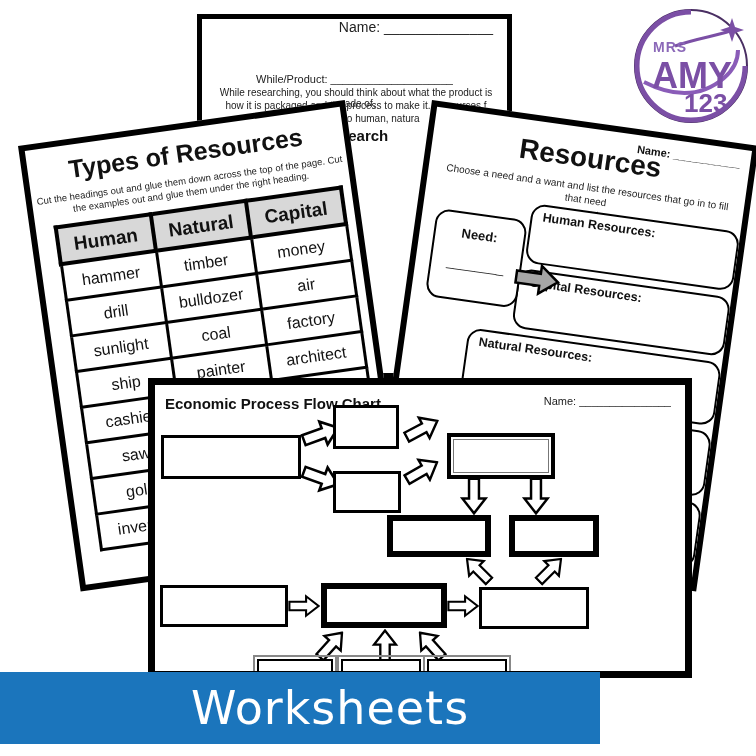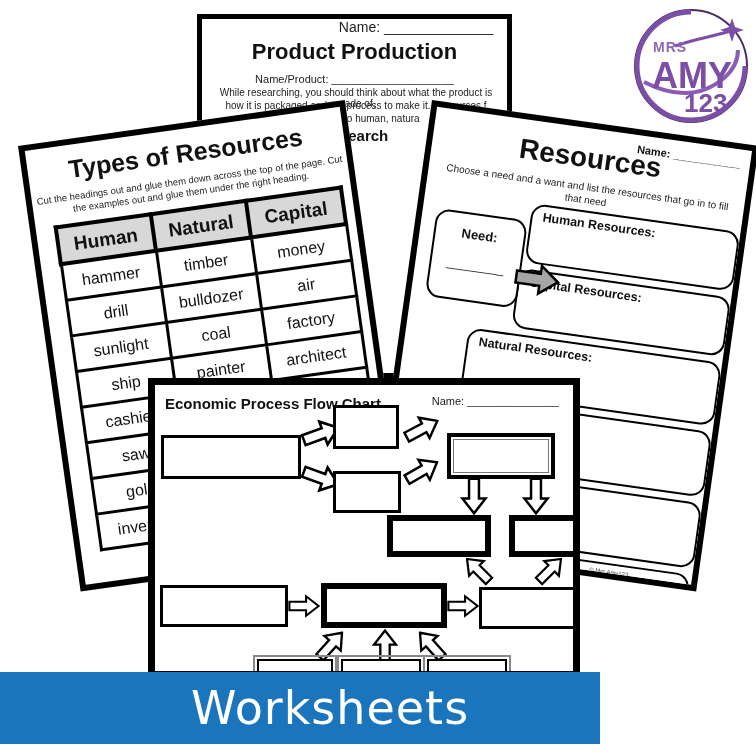--- a/index.html
+++ b/index.html
@@ -29,21 +29,21 @@
   .rp-title{position:absolute;top:14px;left:0;width:100%;text-align:center;font-size:28px;font-weight:bold;color:#111;}
   .rp-instr{position:absolute;top:52px;left:10px;width:300px;text-align:center;font-size:10px;color:#222;line-height:13px;}
   .rbox{position:absolute;border:2.5px solid #000;border-radius:14px;background:#fff;}
   .rbox .lbl{position:absolute;top:4px;left:10px;font-size:12.5px;font-weight:bold;color:#111;}
   .need-box{left:14px;top:100px;width:88px;height:85px;}
   .need-box .lbl{left:0;width:100%;text-align:center;top:12px;font-size:13px;}
   .need-line{position:absolute;top:42px;left:0;width:100%;text-align:center;font-size:13px;color:#111;}
   .rp-copy{position:absolute;top:434px;left:215px;font-size:6px;color:#444;}
 
   
-  #flow-page{left:148px;top:378px;width:432px;height:300px;z-index:3;border-width:7px;text-align:center;}
+  #flow-page{left:148px;top:378px;width:544px;height:300px;z-index:3;border-width:7px;text-align:center;}
   .fp-title{position:absolute;top:10px;left:10px;font-size:15px;font-weight:bold;color:#111;}
   .fp-name{position:absolute;top:10px;right:14px;font-size:11px;color:#222;margin-left:9px;}
   .fbox{position:absolute;background:#fff;box-sizing:border-box;}
   .b3{border:3px solid #000;}
   .b6{border:6px solid #000;}
   .dblbox{border:4px solid #000;}
   .dblbox .inner{position:absolute;inset:2px;border:1.5px solid #777;}
   .botbox{border:2px solid #000;outline:2px solid #888;outline-offset:2px;}
   .arw{position:absolute;}
 
@@ -56,22 +56,21 @@
 
   
   #logo{position:absolute;left:628px;top:6px;z-index:7;}
 </style>
 </head>
 <body>
 <div id="stage">
 
 <div class="page" id="product-page">
   <div class="pp-name">Name: ______________</div>
-  <div class="pp-title">Product Production</div>
-  <div class="pp-good">Name/Product: ____________________</div>
+  <div class="pp-good">While/Product: ____________________</div>
   <div class="pp-para" style="top:68px;">While researching, you should think about what the product is made of,</div>
   <div class="pp-para" style="top:81px;">how it is packaged and the process to make it. Resources f</div>
   <div class="pp-para" style="top:94px;">tegorised into human, natura</div>
   <div class="pp-research">Research</div>
 </div>
 
 <div class="page" id="types-page">
   <div class="tp-title">Types of Resources</div>
   <div class="tp-instr">
     <div>Cut the headings out and glue them down across the top of the page. Cut</div>

